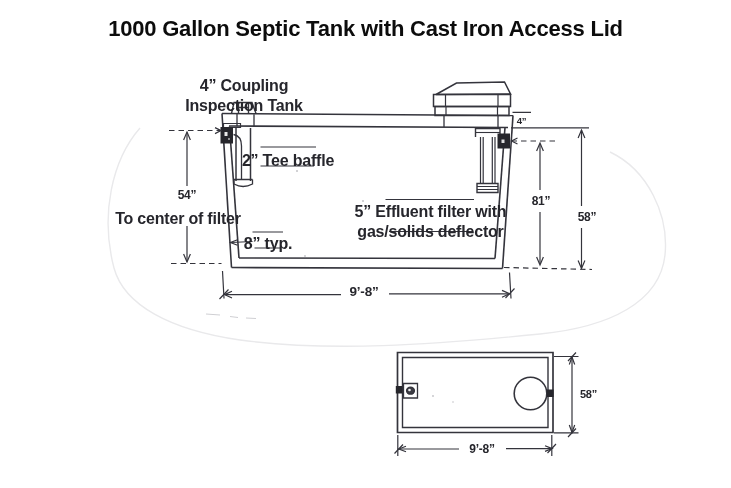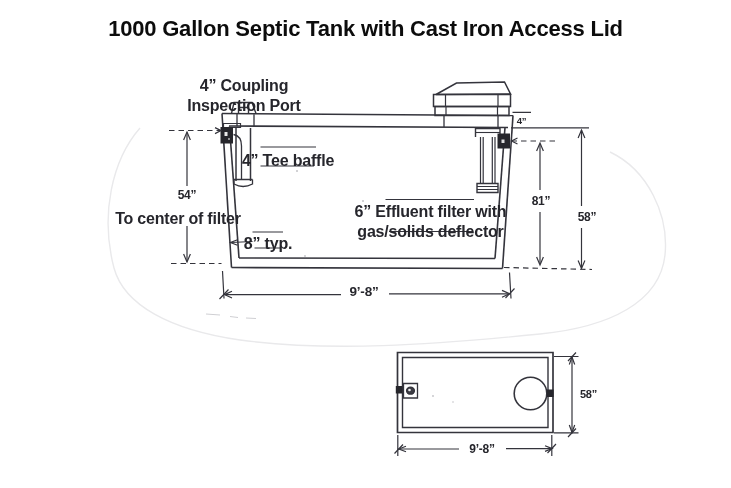--- a/index.html
+++ b/index.html
@@ -163,31 +163,31 @@
         <path d="M399,449 H459 M506,448.6 H552"></path>
         <path d="M394.5,453.5 L403,444.5 M547.5,453 L556,444"></path>
         <path d="M406,446.2 L398.8,449 L406,451.8"></path>
         <path d="M545,445.8 L552.2,448.6 L545,451.4"></path>
       </g>
     </g>
   </svg>
 
   <div class="lbl fs10" style="left:244px;top:75.5px;">
     <div>4” Coupling</div>
-    <div>Inspection Port</div>
+    <div>Inspection Tank</div>
   </div>
 
-  <div class="lbl fs10" style="left:288px;top:151px;">4” Tee baffle</div>
+  <div class="lbl fs10" style="left:288px;top:151px;">2” Tee baffle</div>
 
   <div class="lbl fs12" style="left:187px;top:188px;">54”</div>
 
   <div class="lbl fs10" style="left:178px;top:208.5px;">To center of filter</div>
 
   <div class="lbl fs10" style="left:430.5px;top:201.5px;">
-    <div>6” Effluent filter with</div>
+    <div>5” Effluent filter with</div>
     <div>gas/solids deflector</div>
   </div>
 
   <div class="lbl fs10" style="left:268px;top:234px;">8” typ.</div>
 
   <div class="lbl fs95" style="left:521.5px;top:114.5px;">4”</div>
 
   <div class="lbl fs12" style="left:541px;top:194px;">81”</div>
 
   <div class="lbl fs12" style="left:587px;top:210px;">58”</div>

